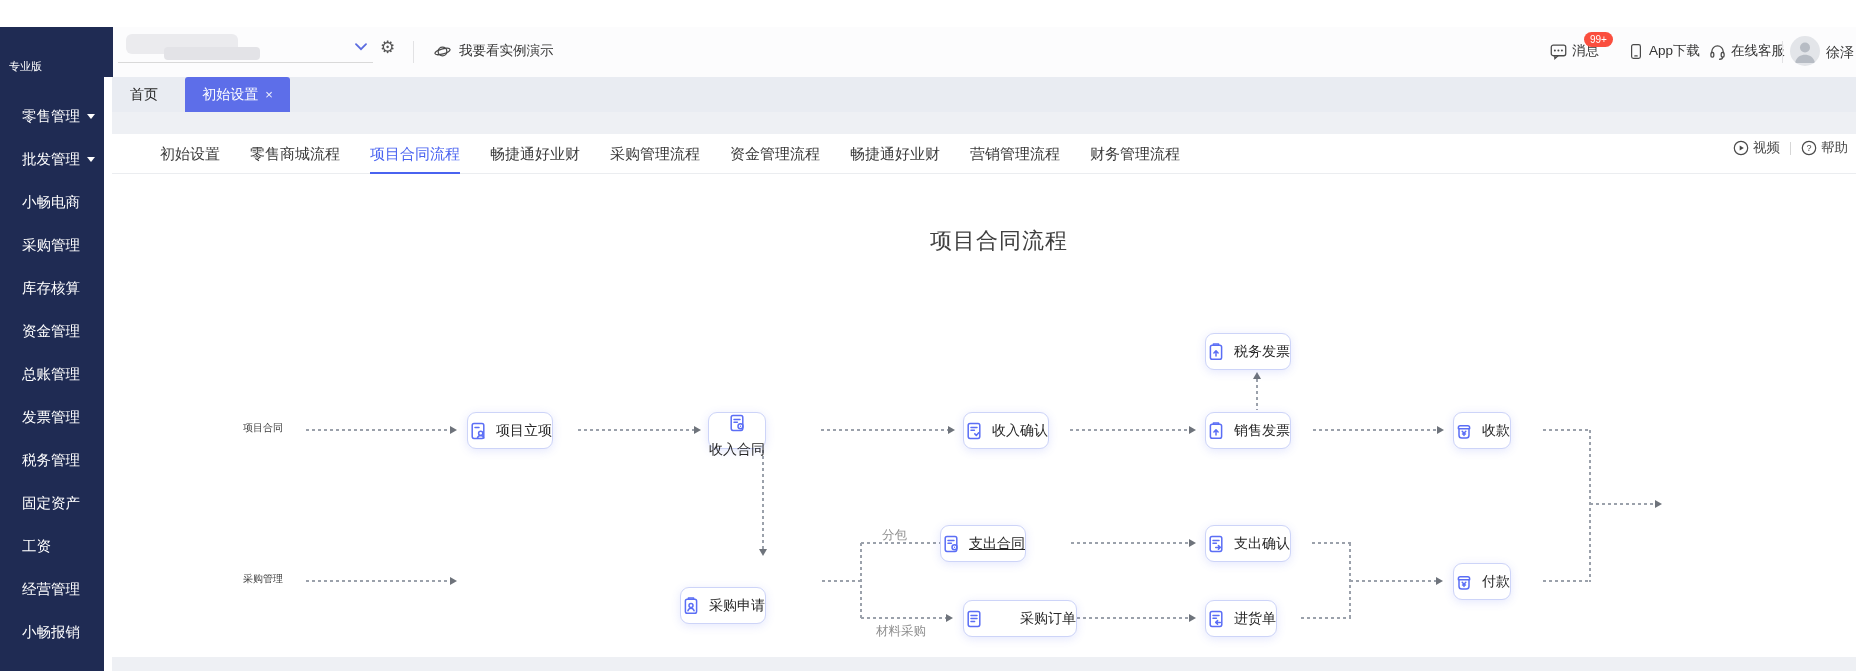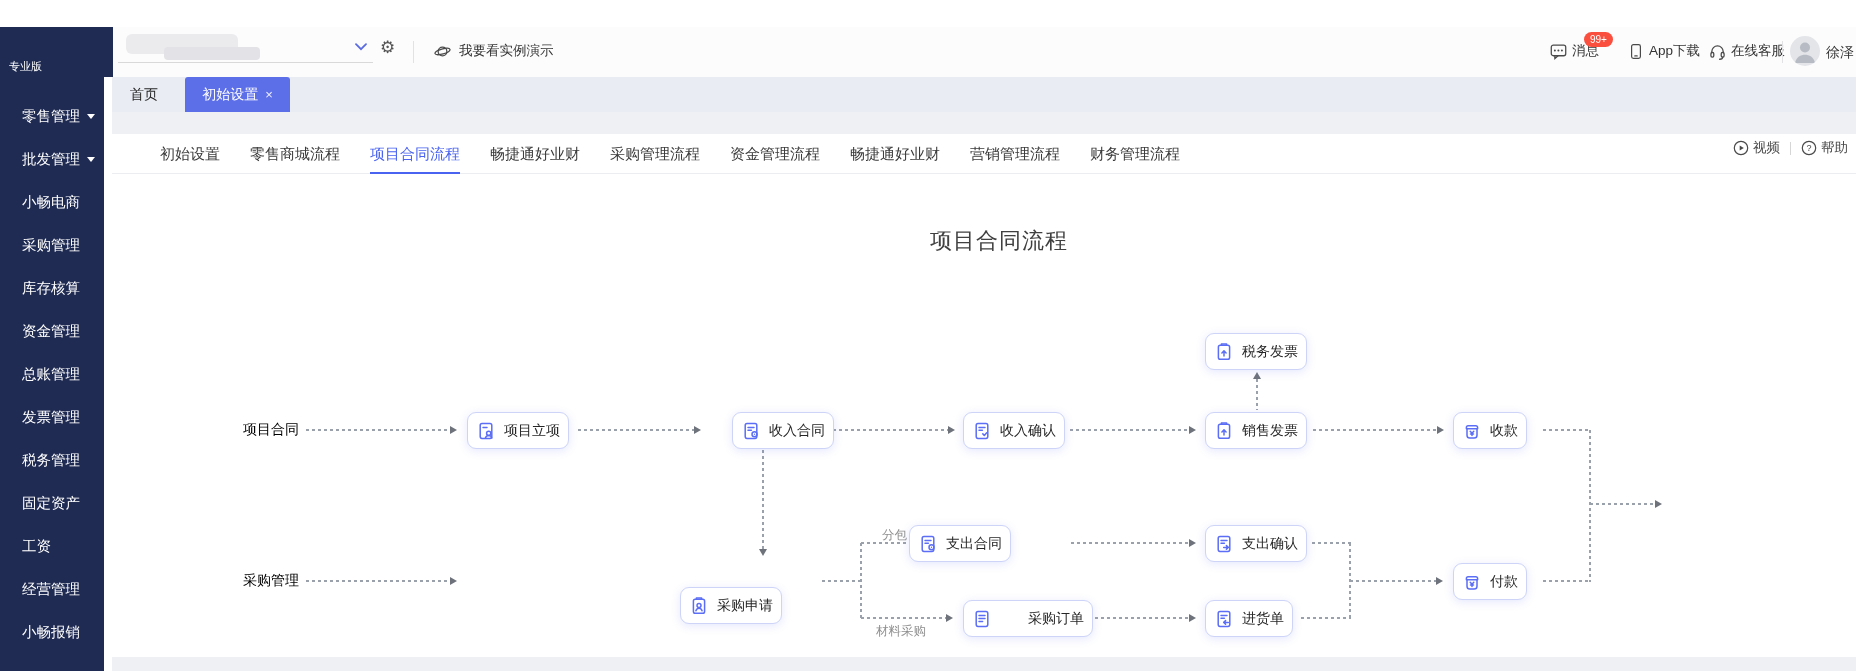--- a/index.html
+++ b/index.html
@@ -55,22 +55,22 @@
   .nav-tab{position:relative;display:flex;align-items:center;font-size:15px;color:#3a3a3a;cursor:pointer;white-space:nowrap;}
   .nav-tab.active{color:var(--accent);}
   .nav-tab.active::after{content:"";position:absolute;left:0;right:0;bottom:0;height:2px;background:var(--accent);}
   .nav-right{position:absolute;right:8px;top:0;height:28px;display:flex;align-items:center;gap:7px;font-size:13.5px;color:#4a4a4a;}
   .nr-div{width:1px;height:13px;background:#d6d6d6;margin:0 3px;}
   .nav-right .grp{display:flex;align-items:center;gap:4px;cursor:pointer;}
 
   
   #flow-layer{position:absolute;left:0;top:0;width:1856px;height:671px;pointer-events:none;}
   .flow-title{position:absolute;left:930px;top:226px;font-size:22px;letter-spacing:1px;color:#404040;font-weight:500;pointer-events:auto;}
-  .flow-rowlabel{position:absolute;font-size:14px;color:#000000;pointer-events:auto;white-space:nowrap;text-align:center;}
-  .flow-node{position:absolute;display:inline-flex;align-items:center;gap:8px;height:37px;padding:0 8px;background:#fff;border:1px solid var(--node-border);border-radius:9px;box-shadow:0 2px 10px rgba(88,108,240,.16);font-size:14px;color:#262626;white-space:nowrap;pointer-events:auto;cursor:pointer;}
+  .flow-rowlabel{position:absolute;font-size:10px;color:#404040;pointer-events:auto;white-space:nowrap;text-align:center;}
+  .flow-node{position:absolute;display:inline-flex;align-items:center;gap:8px;height:37px;padding:0 0;background:#fff;border:1px solid var(--node-border);border-radius:9px;box-shadow:0 2px 10px rgba(88,108,240,.16);font-size:14px;color:#262626;white-space:nowrap;pointer-events:auto;cursor:pointer;}
   .flow-node .nicon{display:flex;width:20px;height:20px;}
   .edge-h{position:absolute;height:2px;background:repeating-linear-gradient(90deg,var(--line) 0 3px,transparent 3px 6px);}
   .edge-v{position:absolute;width:2px;background:repeating-linear-gradient(180deg,var(--line) 0 3px,transparent 3px 6px);}
   .arr{position:absolute;width:0;height:0;}
   .arr.right{border-top:4px solid transparent;border-bottom:4px solid transparent;border-left:7px solid var(--arrow);}
   .arr.down{border-left:4px solid transparent;border-right:4px solid transparent;border-top:7px solid var(--arrow);}
   .arr.up{border-left:4px solid transparent;border-right:4px solid transparent;border-bottom:7px solid var(--arrow);}
   .edge-label{position:absolute;font-size:12.5px;color:#8f8f8f;pointer-events:auto;white-space:nowrap;}
 </style>
 </head>
@@ -277,21 +277,21 @@
         <span class="nicon">
           <svg width="20" height="20" viewBox="0 0 20 20" fill="none" stroke="#5b6ef5" stroke-width="1.5" stroke-linecap="round" stroke-linejoin="round">
             <rect x="4.2" y="2.6" width="11.6" height="14.8" rx="1.8"></rect>
             <path d="M7 6.5h4"></path>
             <circle cx="12.7" cy="12.3" r="2.1"></circle>
             <path d="M9.4 17c.5-1.6 1.8-2.4 3.3-2.4s2.7.8 3.2 2.4"></path>
           </svg>
         </span>
         <span>项目立项</span>
       </div>
-      <div class="flow-node" style="left: 732px; top: 412px;">
+      <div class="flow-node" style="left: 708px; top: 412px; flex-direction: column;">
         <span class="nicon">
           <svg width="20" height="20" viewBox="0 0 20 20" fill="none" stroke="#5b6ef5" stroke-width="1.5" stroke-linecap="round" stroke-linejoin="round">
             <rect x="4.2" y="2.6" width="11.6" height="14.8" rx="1.8"></rect>
             <path d="M7 6.5h6M7 9.3h3.4"></path>
             <circle cx="13.5" cy="13.2" r="2.5"></circle>
             <circle cx="13.5" cy="13.2" r="0.7" fill="#5b6ef5" stroke="none"></circle>
           </svg>
         </span>
         <span>收入合同</span>
       </div>
@@ -328,21 +328,21 @@
       <div class="flow-node" style="left: 1453px; top: 412px;">
         <span class="nicon">
           <svg width="20" height="20" viewBox="0 0 20 20" fill="none" stroke="#5b6ef5" stroke-width="1.5" stroke-linecap="round" stroke-linejoin="round">
             <path d="M5 7.8h10v6.4a2.8 2.8 0 0 1-2.8 2.8H7.8A2.8 2.8 0 0 1 5 14.2z"></path>
             <path d="M4.4 7.8V6.6c0-1 .8-1.8 1.8-1.8h7.6c1 0 1.8.8 1.8 1.8v1.2"></path>
             <path d="M8.2 10.2l1.8 2 1.8-2M10 12.2v2.4M8.5 13.1h3"></path>
           </svg>
         </span>
         <span>收款</span>
       </div>
-      <div class="flow-node" style="left: 909px; top: 525px;">
+      <div class="flow-node" style="left: 940px; top: 525px; text-decoration: underline;">
         <span class="nicon">
           <svg width="20" height="20" viewBox="0 0 20 20" fill="none" stroke="#5b6ef5" stroke-width="1.5" stroke-linecap="round" stroke-linejoin="round">
             <rect x="4.2" y="2.6" width="11.6" height="14.8" rx="1.8"></rect>
             <path d="M7 6.5h6M7 9.3h3.4"></path>
             <circle cx="13.5" cy="13.2" r="2.5"></circle>
             <circle cx="13.5" cy="13.2" r="0.7" fill="#5b6ef5" stroke="none"></circle>
           </svg>
         </span>
         <span>支出合同</span>
       </div>

